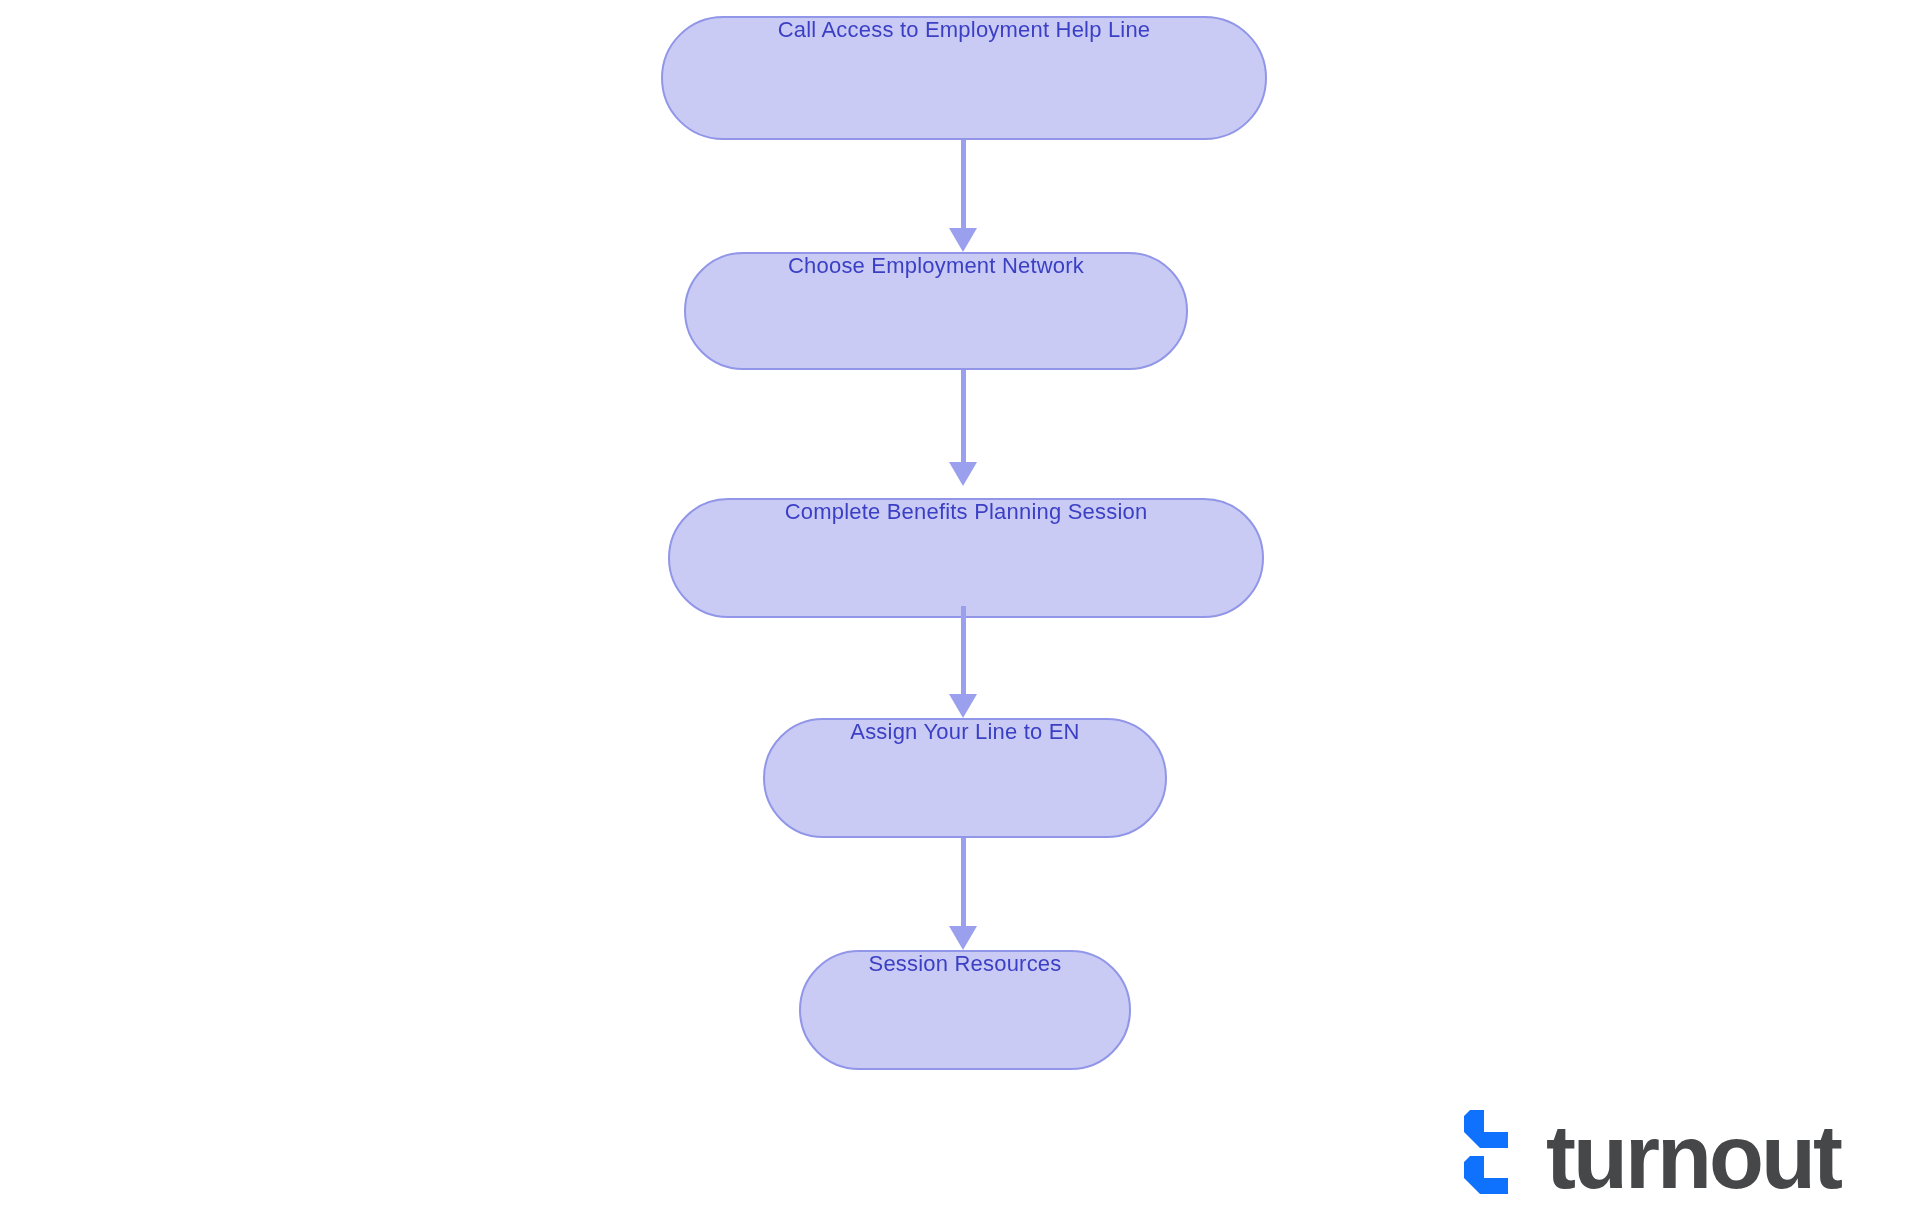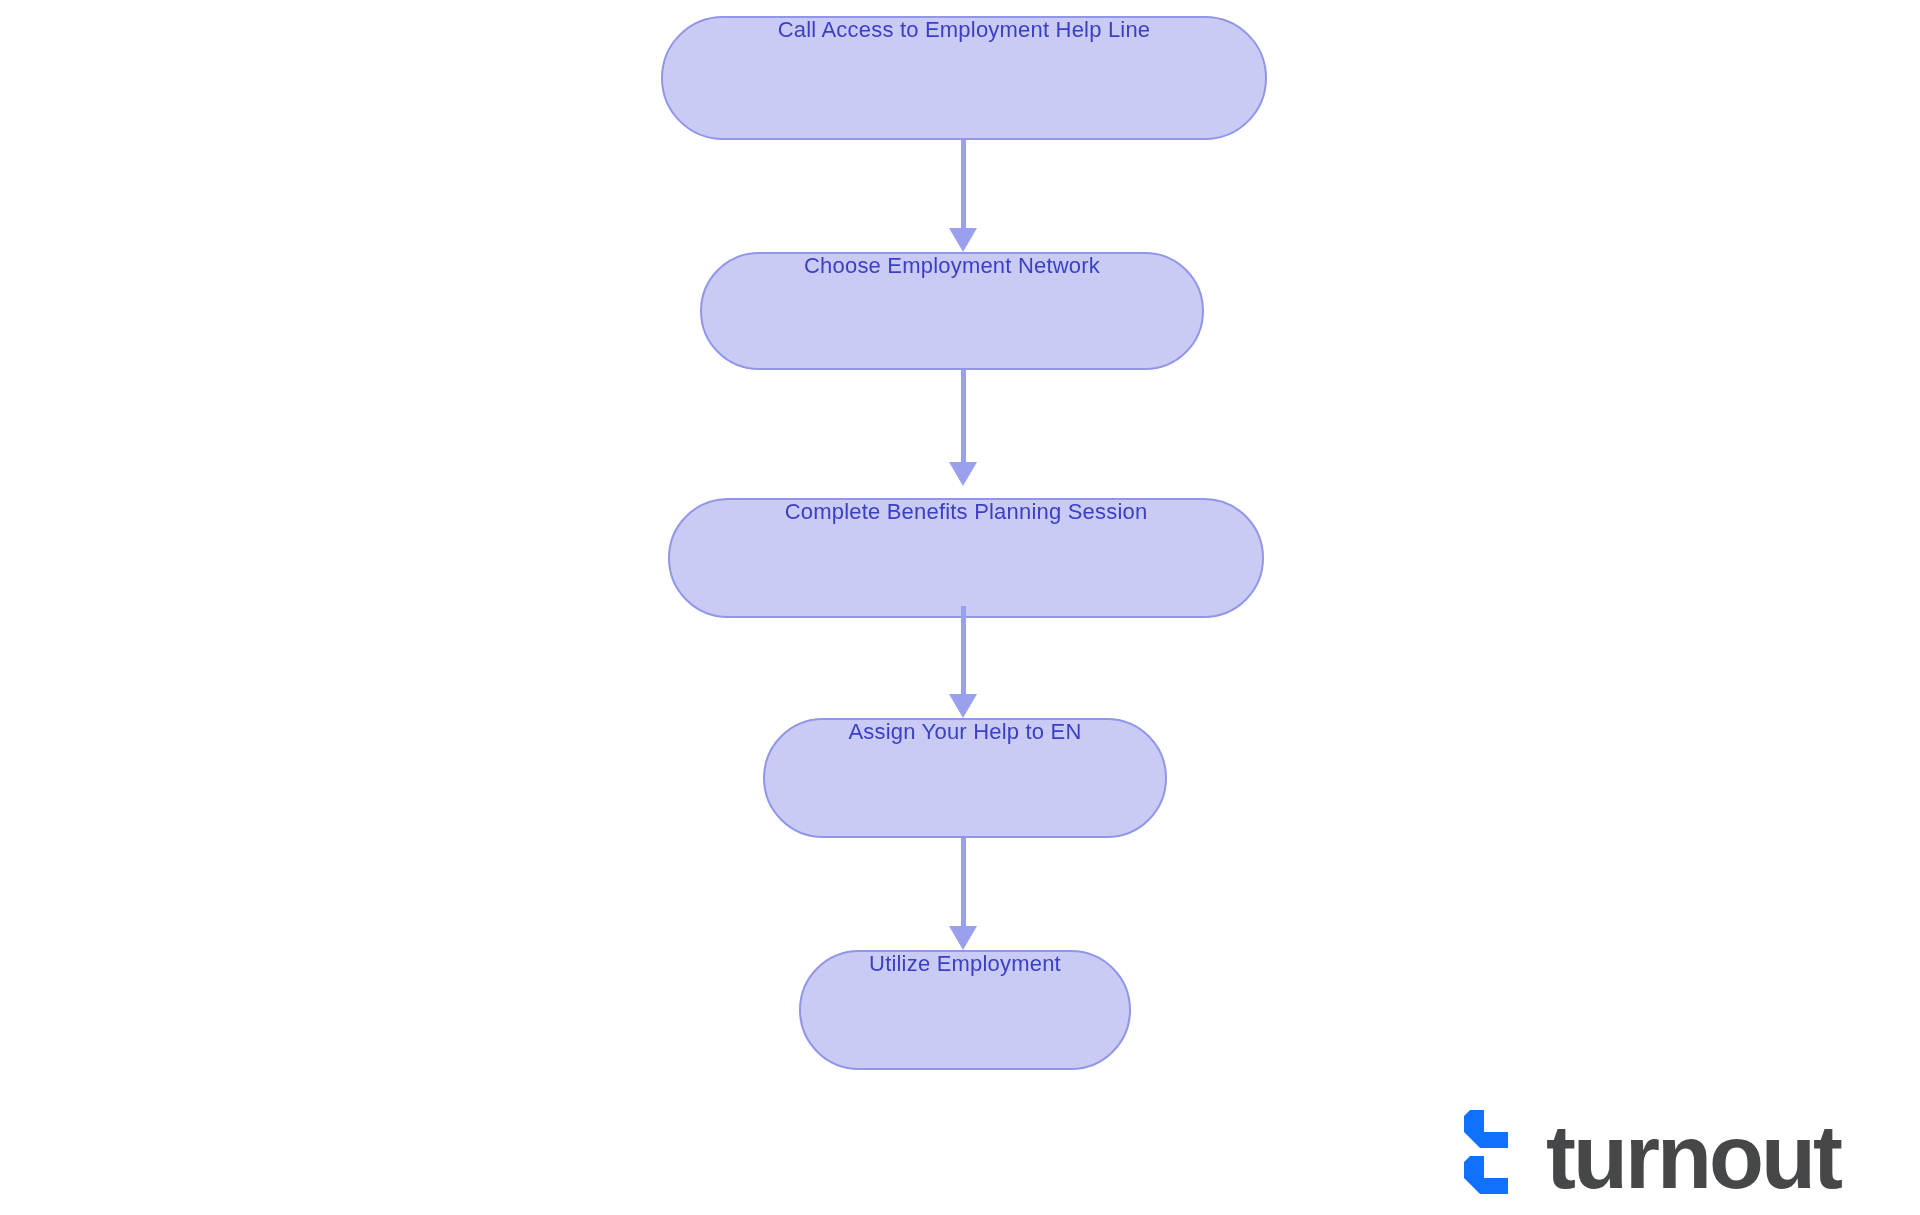--- a/index.html
+++ b/index.html
@@ -22,21 +22,21 @@
     display: flex;
     align-items: flex-start;
     justify-content: center;
     text-align: center;
     color: var(--node-text, #3b3fc4);
     font-size: 22px;
     letter-spacing: 0.2px;
     line-height: 1.1;
   }
   .node-1 { left: 661px; top: 16px;  width: 606px; height: 124px; }
-  .node-2 { left: 700px; top: 252px; width: 504px; height: 118px; }
+  .node-2 { left: 684px; top: 252px; width: 504px; height: 118px; }
   .node-3 { left: 668px; top: 486px; width: 596px; height: 120px; margin-top: 12px; }
   .node-4 { left: 763px; top: 718px; width: 404px; height: 120px; }
   .node-5 { left: 799px; top: 950px; width: 332px; height: 120px; }
 
   
   .arrow {
     position: absolute;
     left: 948px;
     width: 30px;
     display: flex;
@@ -106,30 +106,30 @@
   <div class="node node-3">
     <span>Complete Benefits Planning Session</span>
   </div>
 
   <div class="arrow arrow-3">
     <div class="shaft"></div>
     <div class="head"></div>
   </div>
 
   <div class="node node-4">
-    <span>Assign Your Help to EN</span>
+    <span>Assign Your Line to EN</span>
   </div>
 
   <div class="arrow arrow-4">
     <div class="shaft"></div>
     <div class="head"></div>
   </div>
 
   <div class="node node-5">
-    <span>Utilize Employment</span>
+    <span>Session Resources</span>
   </div>
 
   <div class="logo">
     <svg class="logo-icon" viewBox="0 0 44 88" aria-hidden="true">
       <path class="logo-icon-path" d="M6,0 L20,0 L20,22 L44,22 L44,38 L16,38 L0,22 L0,6 Z" fill="#0e72ff"></path>
       <path class="logo-icon-path" d="M6,46 L20,46 L20,68 L44,68 L44,84 L16,84 L0,68 L0,52 Z" fill="#0e72ff"></path>
     </svg>
     <div class="logo-text">turnout</div>
   </div>
 

